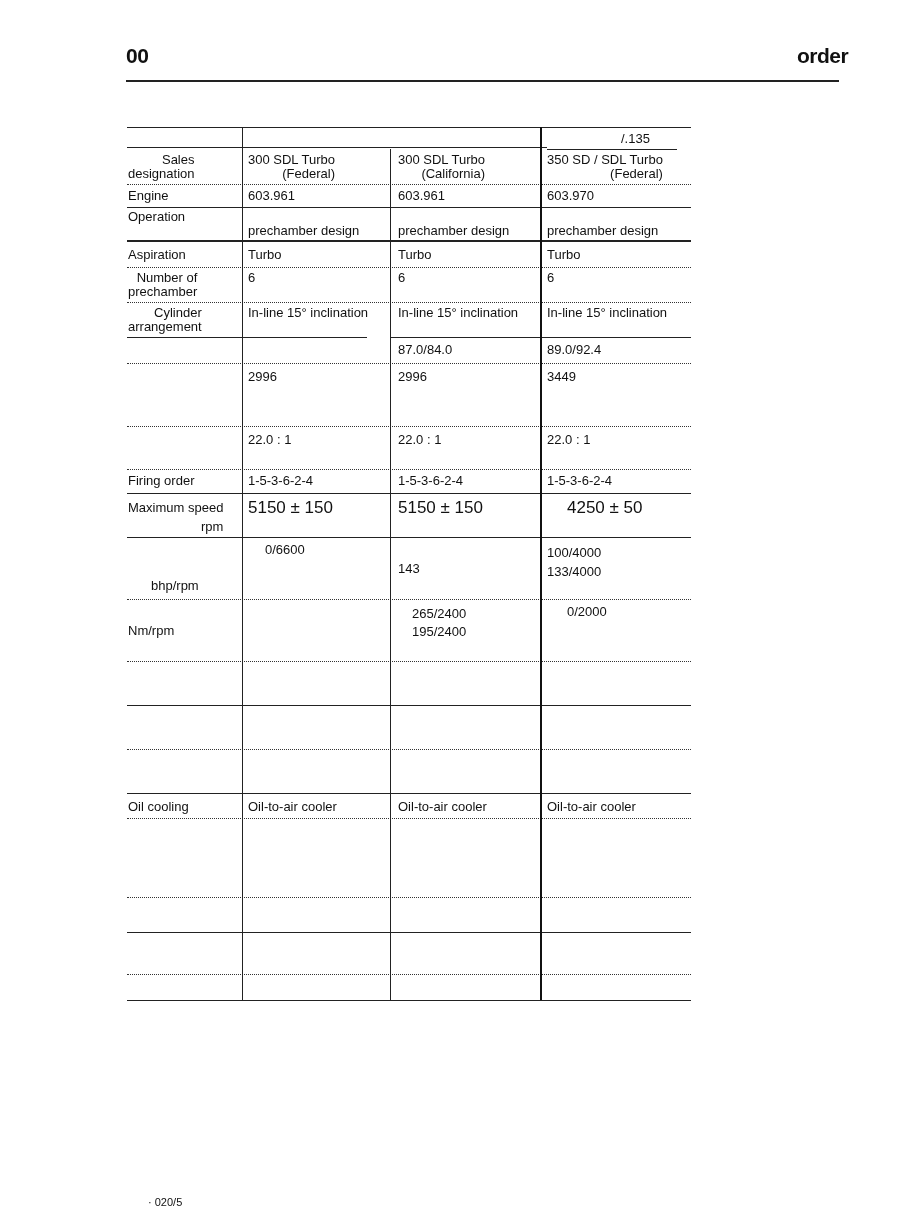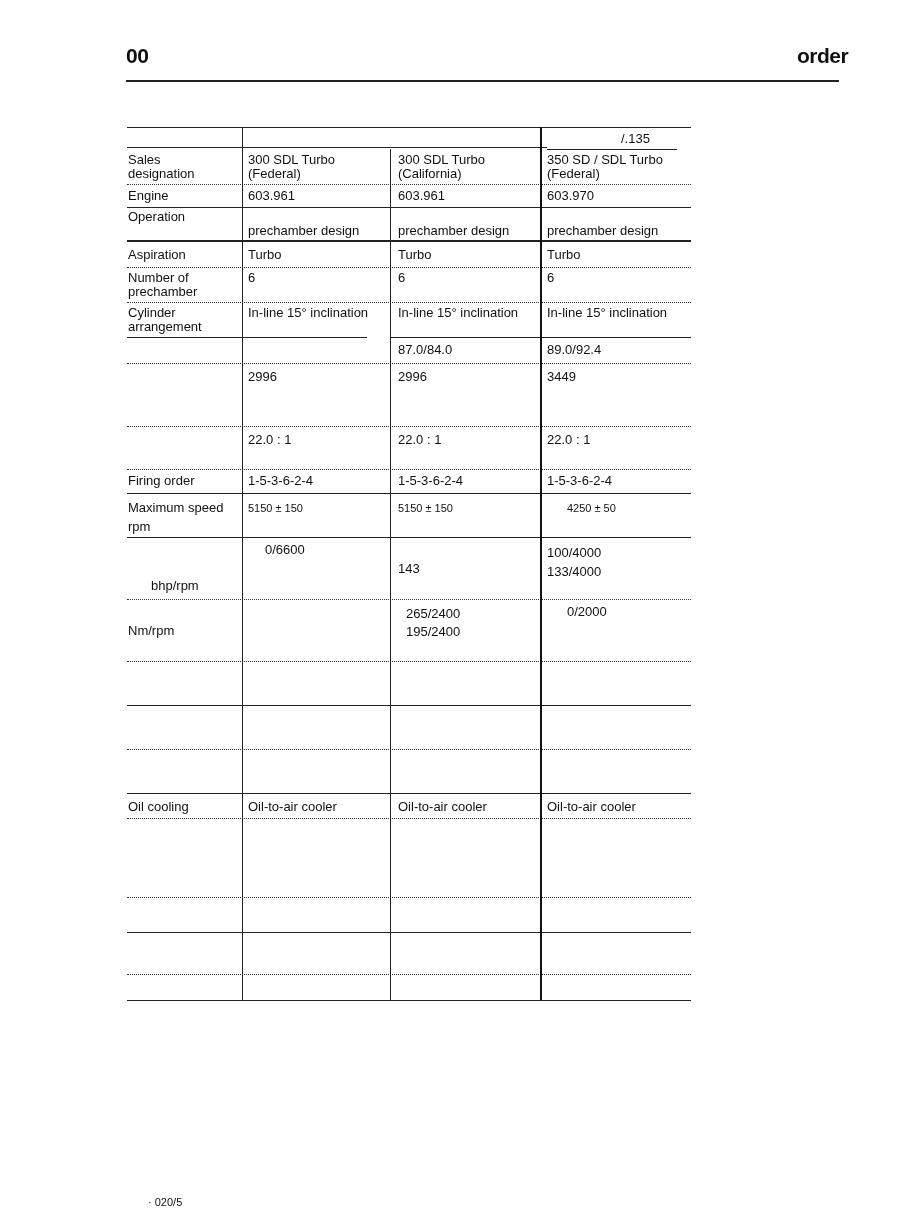--- a/index.html
+++ b/index.html
@@ -7,22 +7,22 @@
   .hdr { position:absolute; top:44px; font-weight:bold; font-size:21px; font-family:"Liberation Sans", sans-serif; letter-spacing:-0.5px; }
   .hdr-left { left:126px; }
   .hdr-right { left:797px; }
   .hdr-rule { position:absolute; left:126px; top:80px; width:713px; height:2px; background:#222; }
   .tbl { position:absolute; left:127px; top:127px; width:564px; }
   .hline { position:absolute; height:0; border-top:1px solid #222; }
   .hline.dot { border-top:1px dotted #333; }
   .hline.thick { border-top:2px solid #222; }
   .vline { position:absolute; width:0; border-left:1px solid #222; }
   .vline.thick { border-left:2px solid #111; }
-  .cell { position:absolute; font-size:13px; line-height:14px; white-space:pre-line; }
-  .cell.small { font-size:11px; }
+  .cell { position:absolute; font-size:13px; line-height:14px; white-space:pre-line;text-align:right; }
+  .cell.small { font-size:17px; }
   .footer { position:absolute; left:148px; top:1196px; font-size:11px; }
 </style>
 </head>
 <body>
 
 <div class="hdr hdr-left">00</div>
 <div class="hdr hdr-right">order</div>
 <div class="hdr-rule"></div>
 
 <div class="tbl">
@@ -119,21 +119,21 @@
   <div class="cell small" style="left:440px;top:374px">4250 ± 50</div>
 
   <div class="cell" style="left:24px;top:452px">bhp/rpm</div>
   <div class="cell" style="left:138px;top:416px">0/6600</div>
   <div class="cell" style="left:271px;top:435px">143</div>
   <div class="cell" style="left:420px;top:416px;line-height:19px">100/4000
 133/4000</div>
 
   <div class="cell" style="left:1px;top:497px">Nm/rpm</div>
   <div class="cell" style="left:121px;top:478px"></div>
-  <div class="cell" style="left:279px;top:478px;line-height:18px">265/2400
+  <div class="cell" style="left:285px;top:478px;line-height:18px">265/2400
 195/2400</div>
   <div class="cell" style="left:440px;top:478px">0/2000</div>
 
   <div class="cell" style="left:1px;top:673px">Oil cooling</div>
   <div class="cell" style="left:121px;top:673px">Oil-to-air cooler</div>
   <div class="cell" style="left:271px;top:673px">Oil-to-air cooler</div>
   <div class="cell" style="left:420px;top:673px">Oil-to-air cooler</div>
 </div>
 
 <div class="footer">· 020/5</div>

